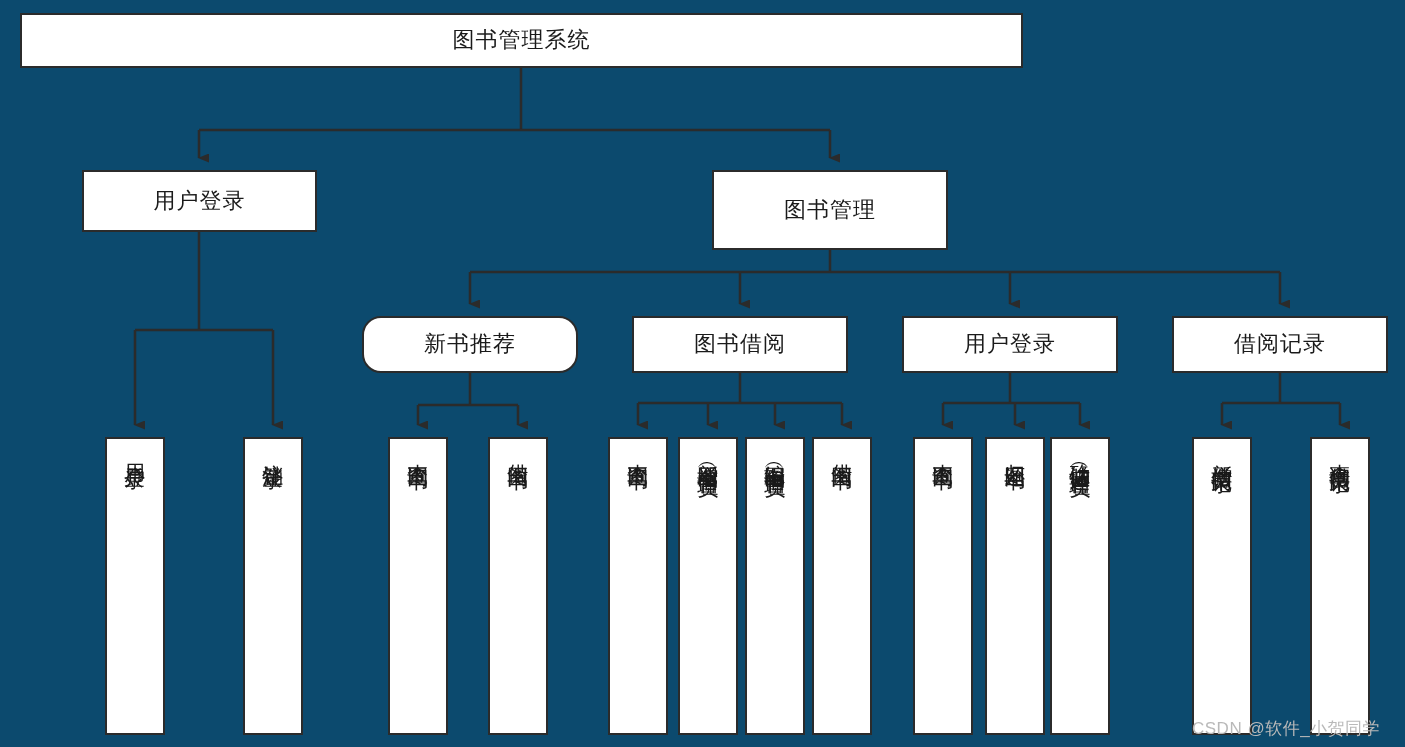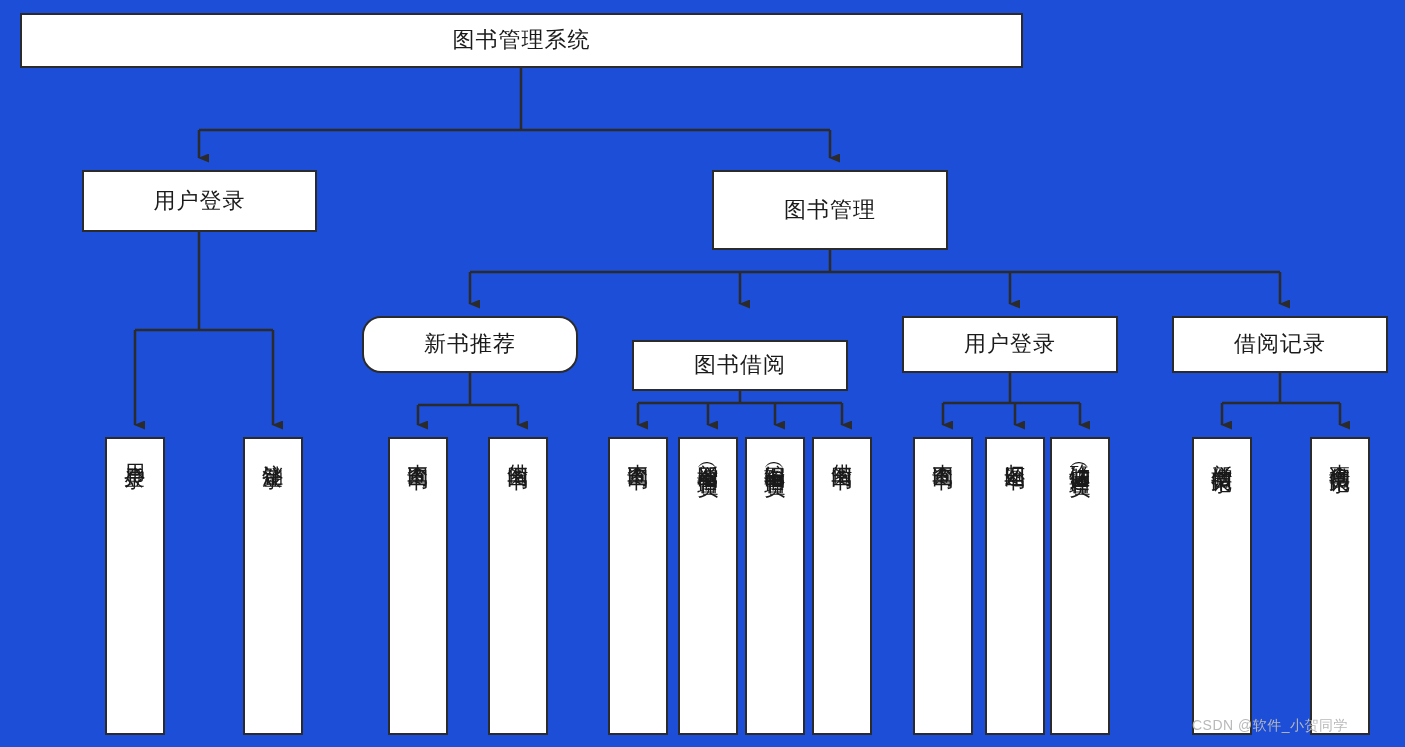--- a/index.html
+++ b/index.html
@@ -8,21 +8,21 @@
     padding: 0;
     background: #ffffff;
   }
   body {
     font-family: "Liberation Sans", "DejaVu Sans", sans-serif;
   }
   #diagram-root {
     position: relative;
     width: 1405px;
     height: 747px;
-    background: #1d4ed8;
+    background: #0c4a6e;
     overflow: hidden;
   }
   svg.diagram-canvas {
     position: absolute;
     top: 0;
     left: 0;
     width: 1405px;
     height: 747px;
   }
   .node-box {
@@ -51,21 +51,21 @@
     line-height: 1.22;
     writing-mode: vertical-rl;
     text-orientation: upright;
     white-space: normal;
     letter-spacing: 2px;
     max-height: 100%;
   }
   .watermark {
     position: absolute;
     color: #b9b9b9;
-    font-size: 14px;
+    font-size: 17px;
     letter-spacing: 0.5px;
     white-space: nowrap;
     user-select: none;
   }
 </style>
 </head>
 <body>
 
 <div id="diagram-root">
 
@@ -126,21 +126,21 @@
   <div class="node-box horizontal" style="left:82px; top:170px; width:235px; height:62px;">
     <span class="node-label">用户登录</span>
   </div>
   <div class="node-box horizontal" style="left:712px; top:170px; width:236px; height:80px;">
     <span class="node-label">图书管理</span>
   </div>
 
   <div class="node-box horizontal" style="left:362px; top:316px; width:216px; height:57px;border-radius:19px;">
     <span class="node-label">新书推荐</span>
   </div>
-  <div class="node-box horizontal" style="left:632px; top:316px; width:216px; height:51px;margin-top:24px;">
+  <div class="node-box horizontal" style="left:632px; top:316px; width:216px; height:57px;">
     <span class="node-label">图书借阅</span>
   </div>
   <div class="node-box horizontal" style="left:902px; top:316px; width:216px; height:57px;">
     <span class="node-label">用户登录</span>
   </div>
   <div class="node-box horizontal" style="left:1172px; top:316px; width:216px; height:57px;">
     <span class="node-label">借阅记录</span>
   </div>
 
   <div class="node-box vertical" style="left:105px; top:437px; width:60px; height:298px;">

